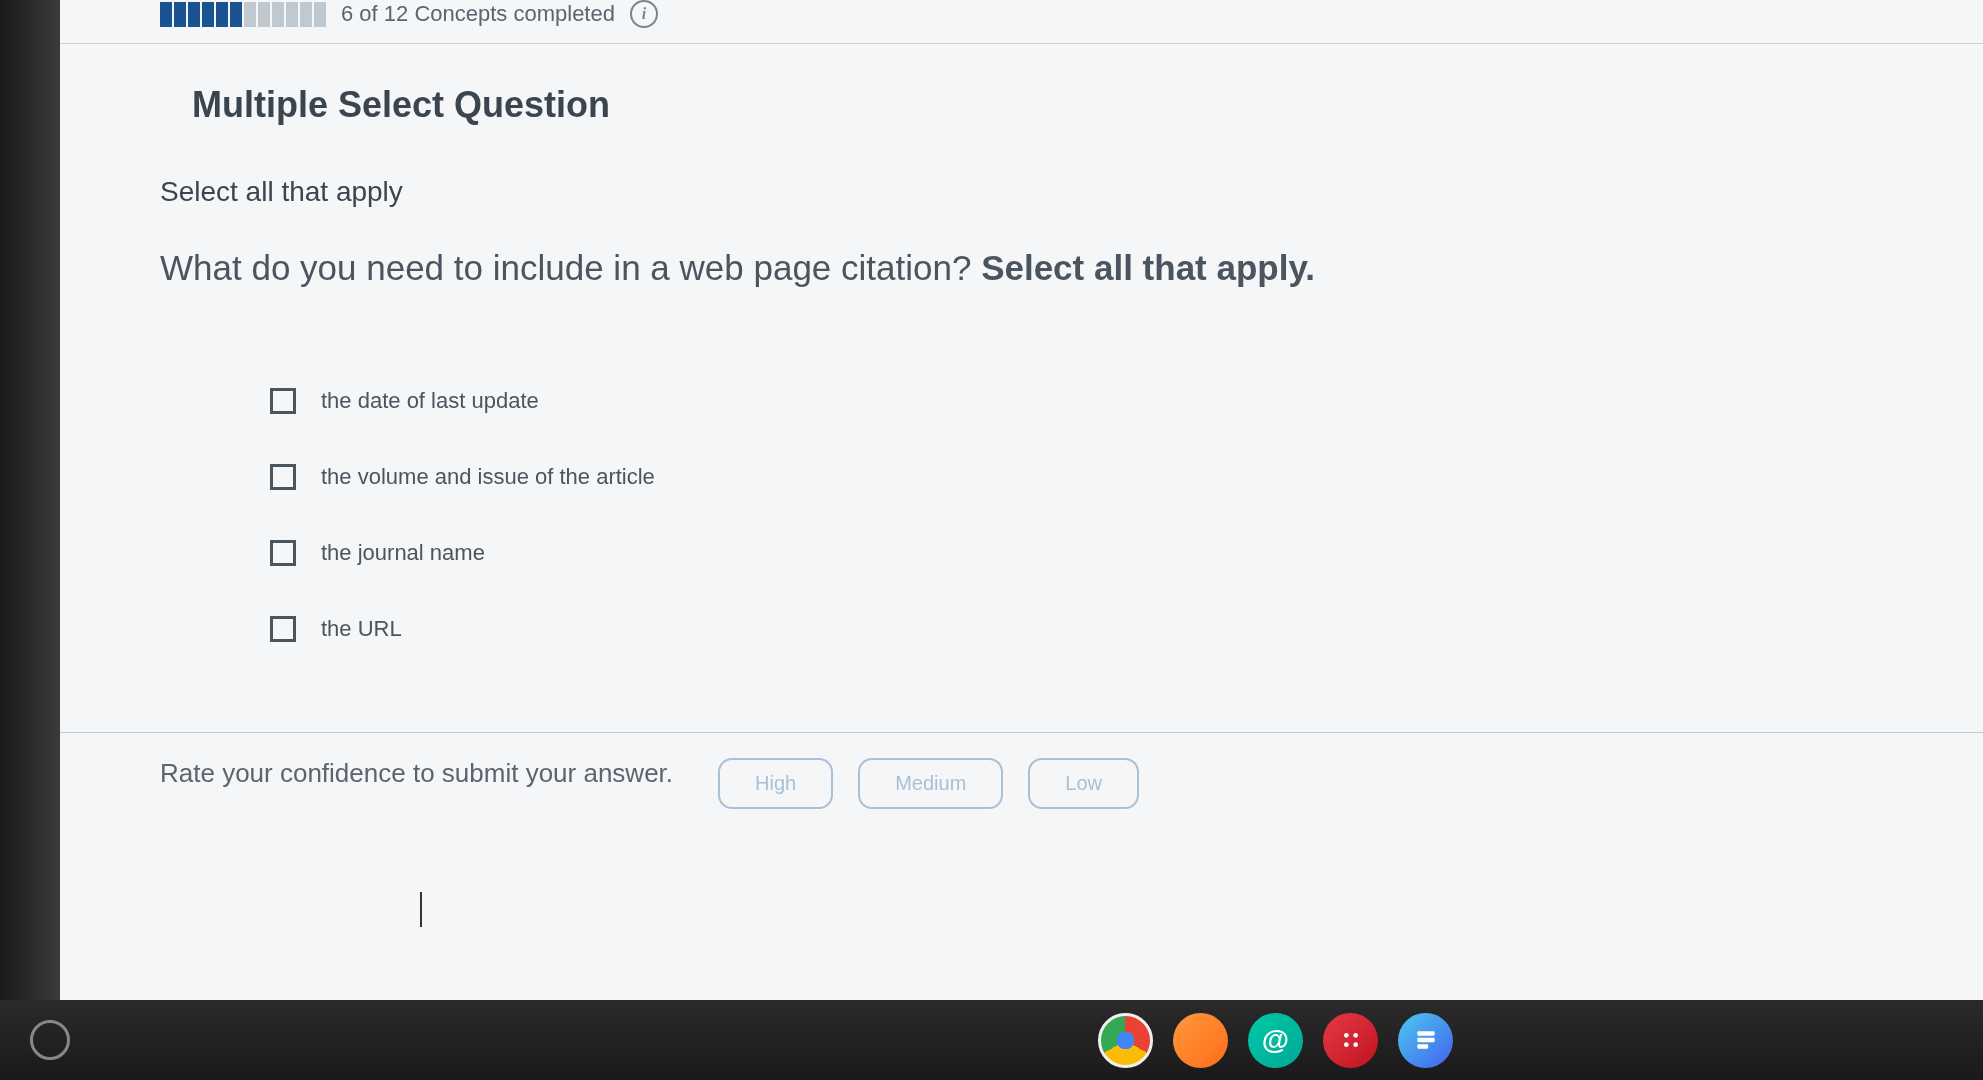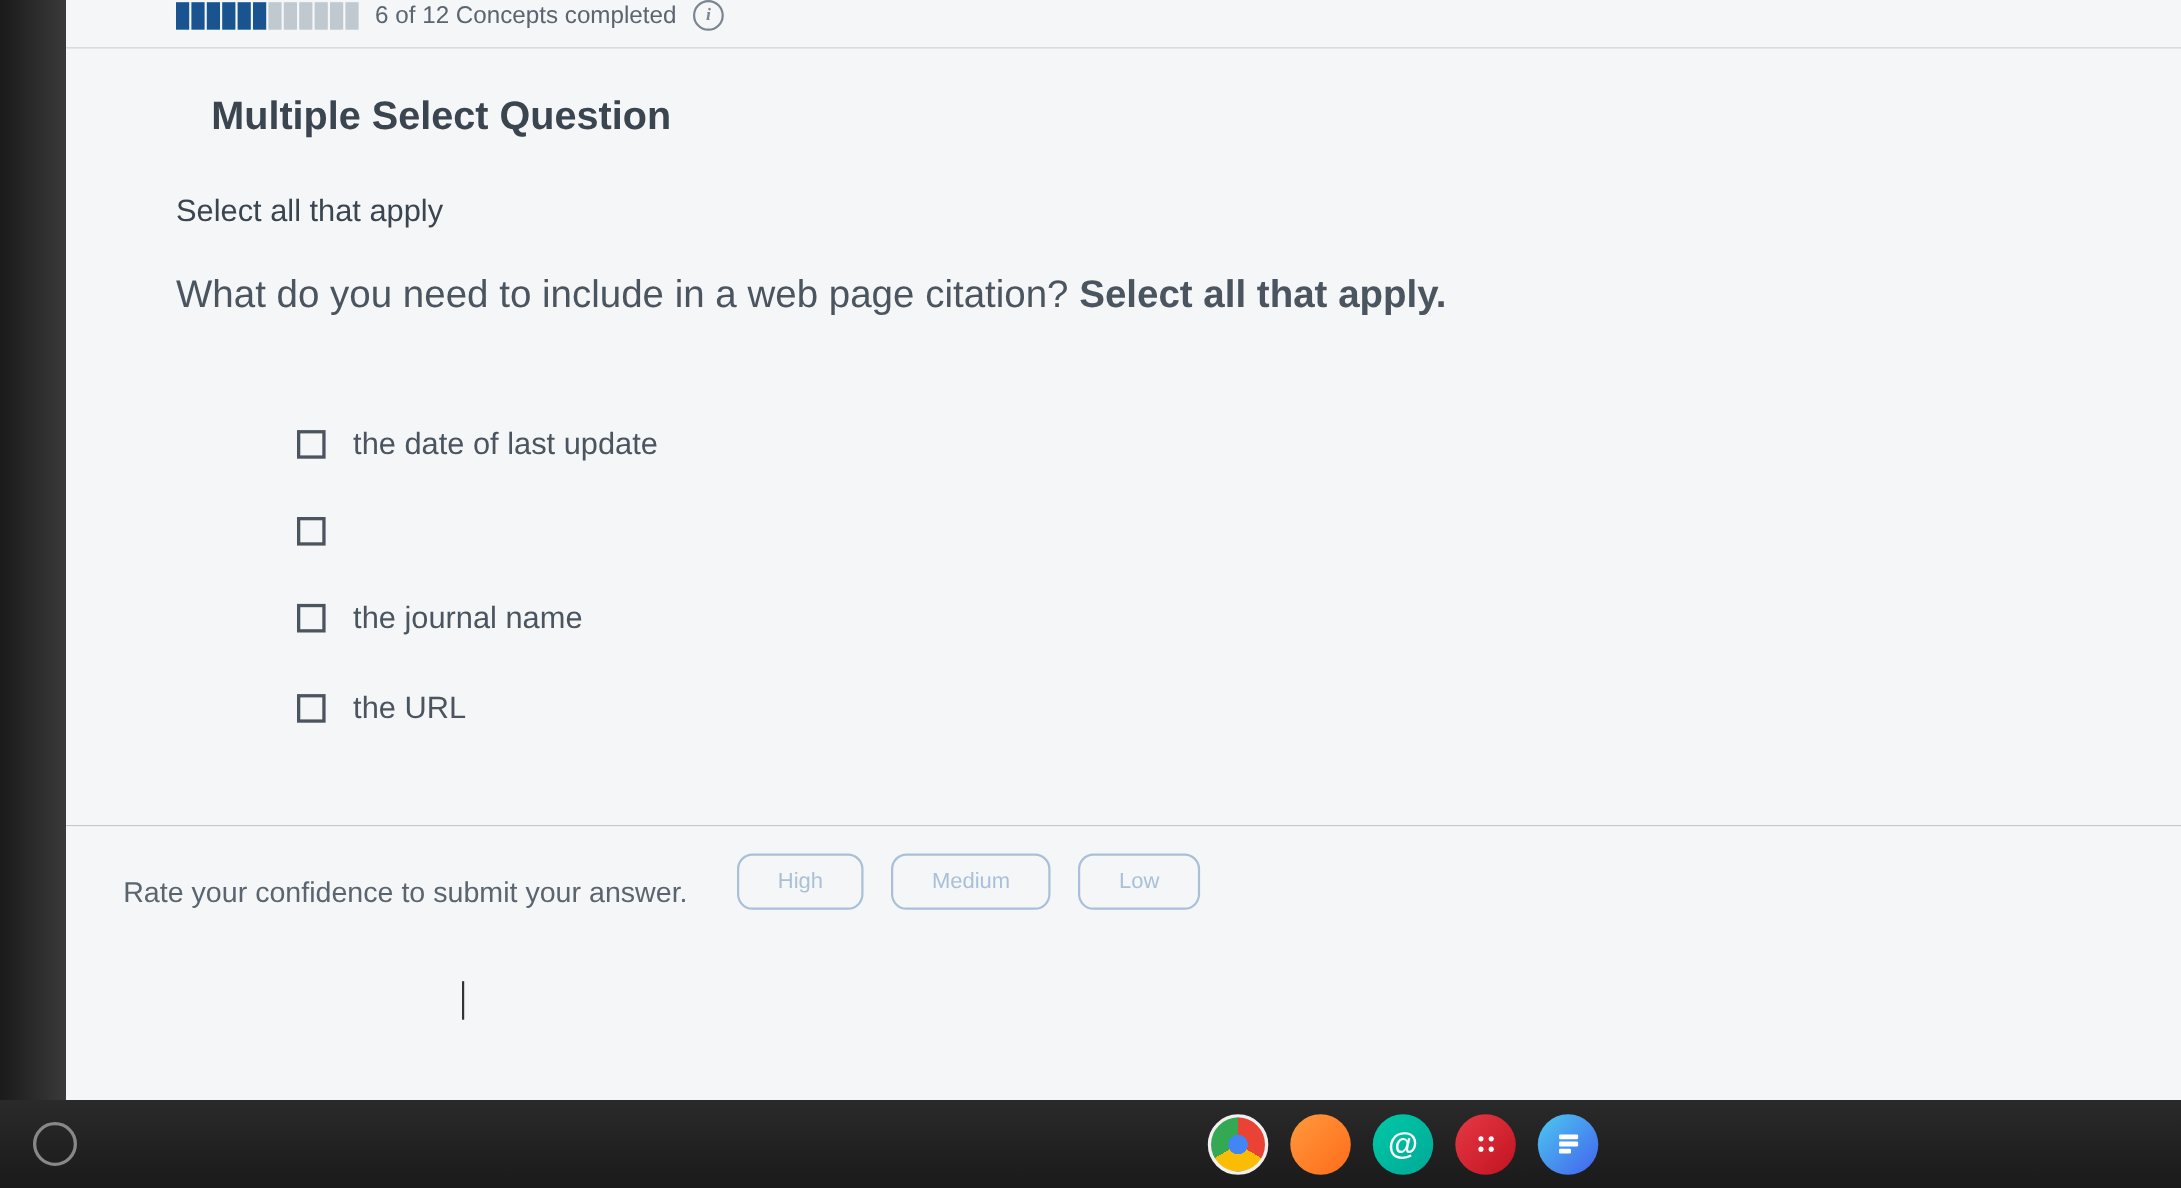--- a/index.html
+++ b/index.html
@@ -102,28 +102,28 @@
     }
     .checkbox {
       width: 26px;
       height: 26px;
       border: 3px solid #4a5560;
       background: transparent;
       cursor: pointer;
       flex-shrink: 0;
     }
     .option-label {
-      font-size: 28px;
+      font-size: 22px;
       color: #4a5560;
     }
     .footer-bar {
       border-top: 1px solid #c0c8d0;
-      padding: 25px 52px;
-      display: flex;
-      align-items: flex-end;
+      padding: 25px 100px;
+      display: flex;
+      align-items: flex-start;
       gap: 25px;
     }
     .rate-text {
       font-size: 26px;
       color: #5a6570;
       margin-right: 20px;
     }
     .confidence-btn {
       padding: 12px 35px;
       border: 2px solid #a8c0d8;
@@ -227,20 +227,21 @@
       <span>What do you need to include in a web page citation? </span><span class="bold">Select all that apply.</span>
     </div>
 
     <div class="options">
       <div class="option">
         <div class="checkbox"></div>
         <span class="option-label">the date of last update</span>
       </div>
       <div class="option">
         <div class="checkbox"></div>
+        <span class="option-label">the volume and issue of the article</span>
       </div>
       <div class="option">
         <div class="checkbox"></div>
         <span class="option-label">the journal name</span>
       </div>
       <div class="option">
         <div class="checkbox"></div>
         <span class="option-label">the URL</span>
       </div>
     </div>

